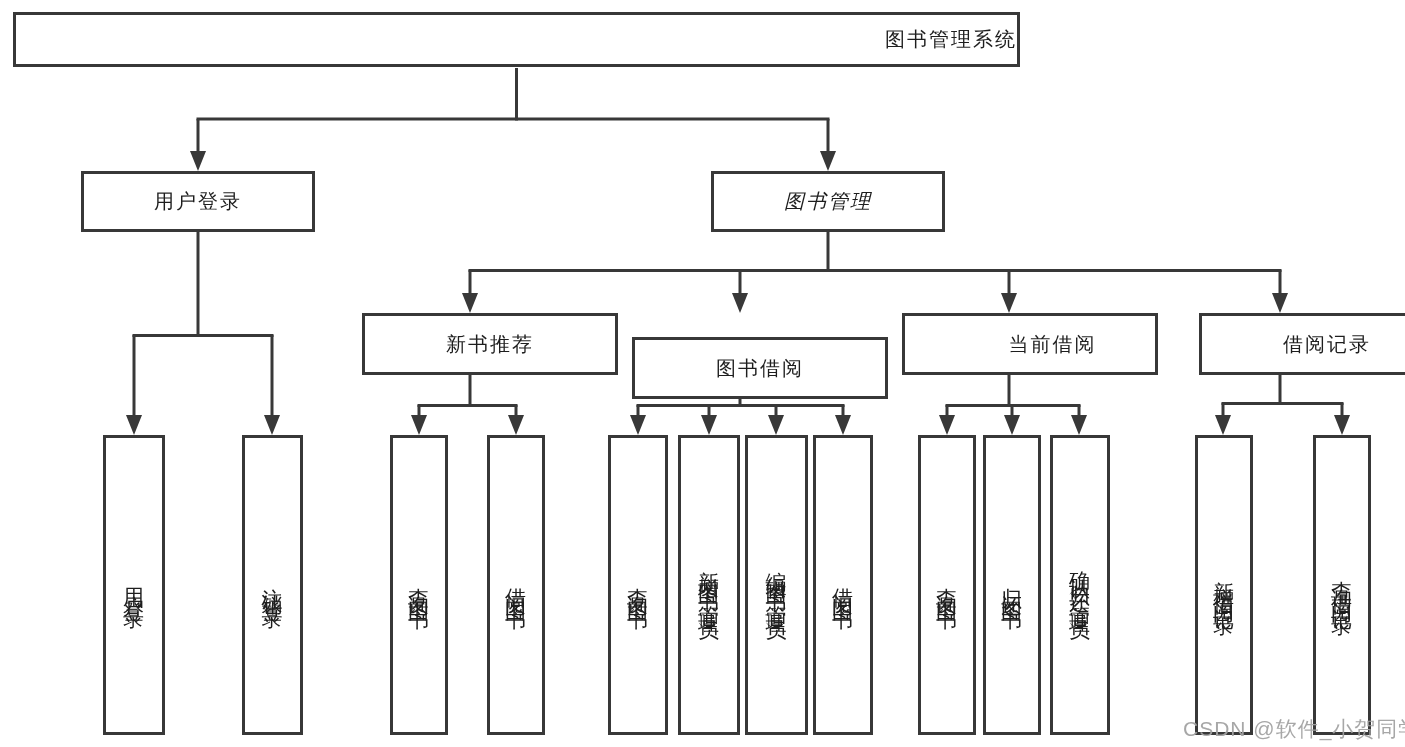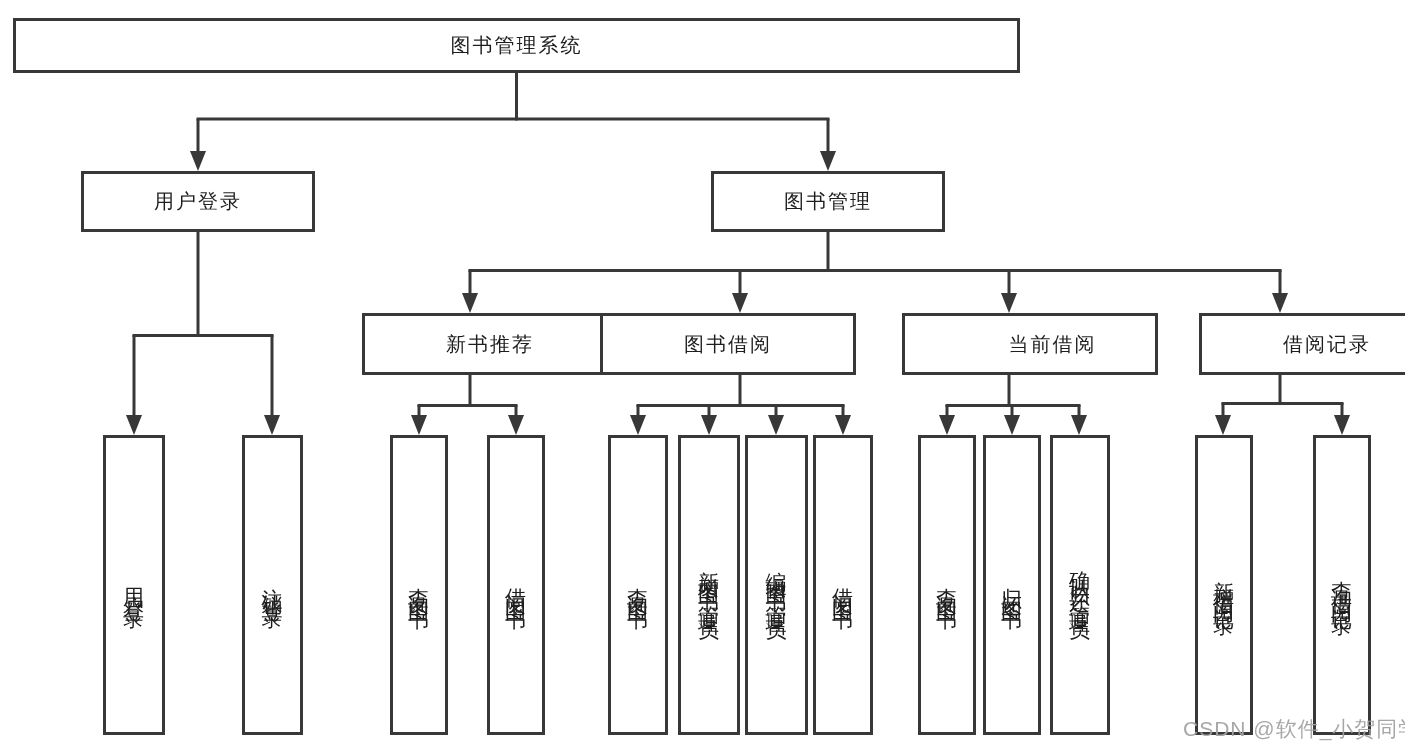--- a/index.html
+++ b/index.html
@@ -34,21 +34,21 @@
     white-space: nowrap;
   }
   .v-label {
     writing-mode: vertical-rl;
     text-orientation: mixed;
     font-size: 21px;
     letter-spacing: 7px;
     line-height: 1;
     white-space: nowrap;
   }
-  .root-box    { left: 13px;  top: 18px;  width: 1007px; height: 55px; }
+  .root-box    { left: 13px;  top: 12px;  width: 1007px; height: 55px; justify-content: flex-end; }
   .lvl2-box    { top: 171px;  height: 61px; width: 234px; }
   .lvl3-box    { top: 313px;  height: 62px; width: 256px; font-family: Liberation Serif, serif; }
   .leaf-box    { top: 435px;  height: 300px; }
   #watermark {
     position: absolute;
     left: 1183px;
     top: 715px;
     font-size: 21px;
     color: #a3a3a3;
     letter-spacing: 1px;
@@ -126,28 +126,28 @@
     <polygon points="1334,415 1350,415 1342,435"></polygon>
   </svg>
 
   <div class="box root-box">
     <span class="h-label">图书管理系统</span>
   </div>
 
   <div class="box lvl2-box" style="left:81px;">
     <span class="h-label">用户登录</span>
   </div>
-  <div class="box lvl2-box" style="left:711px;">
+  <div class="box lvl2-box" style="left:711px;font-style:italic;">
     <span class="h-label">图书管理</span>
   </div>
 
   <div class="box lvl3-box" style="left:362px;">
     <span class="h-label">新书推荐</span>
   </div>
-  <div class="box lvl3-box" style="left:600px;">
+  <div class="box lvl3-box" style="left:632px;margin-top:24px;">
     <span class="h-label">图书借阅</span>
   </div>
   <div class="box lvl3-box" style="left:902px;padding-left:45px;">
     <span class="h-label">当前借阅</span>
   </div>
   <div class="box lvl3-box" style="left:1172px;margin-left:27px;">
     <span class="h-label">借阅记录</span>
   </div>
 
   <div class="box leaf-box" style="left:103px;width:62px;">

